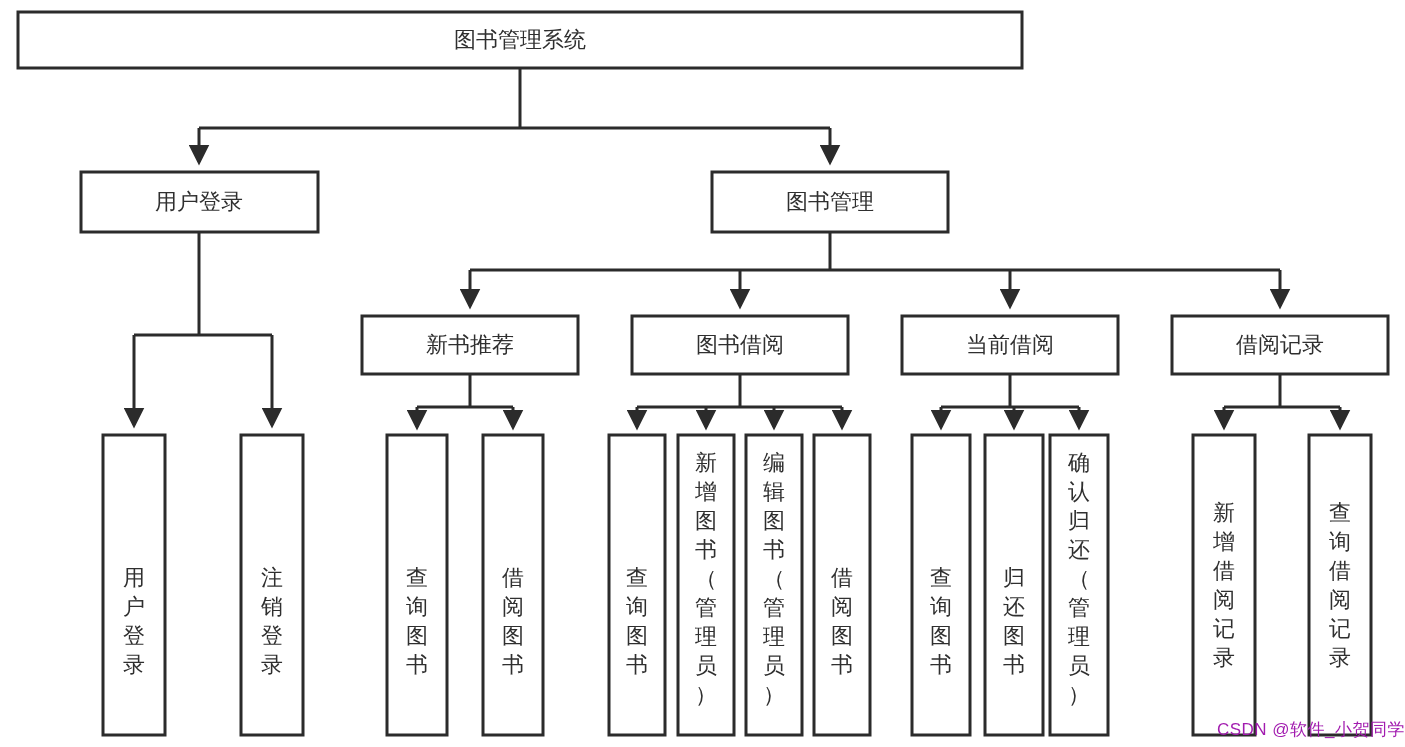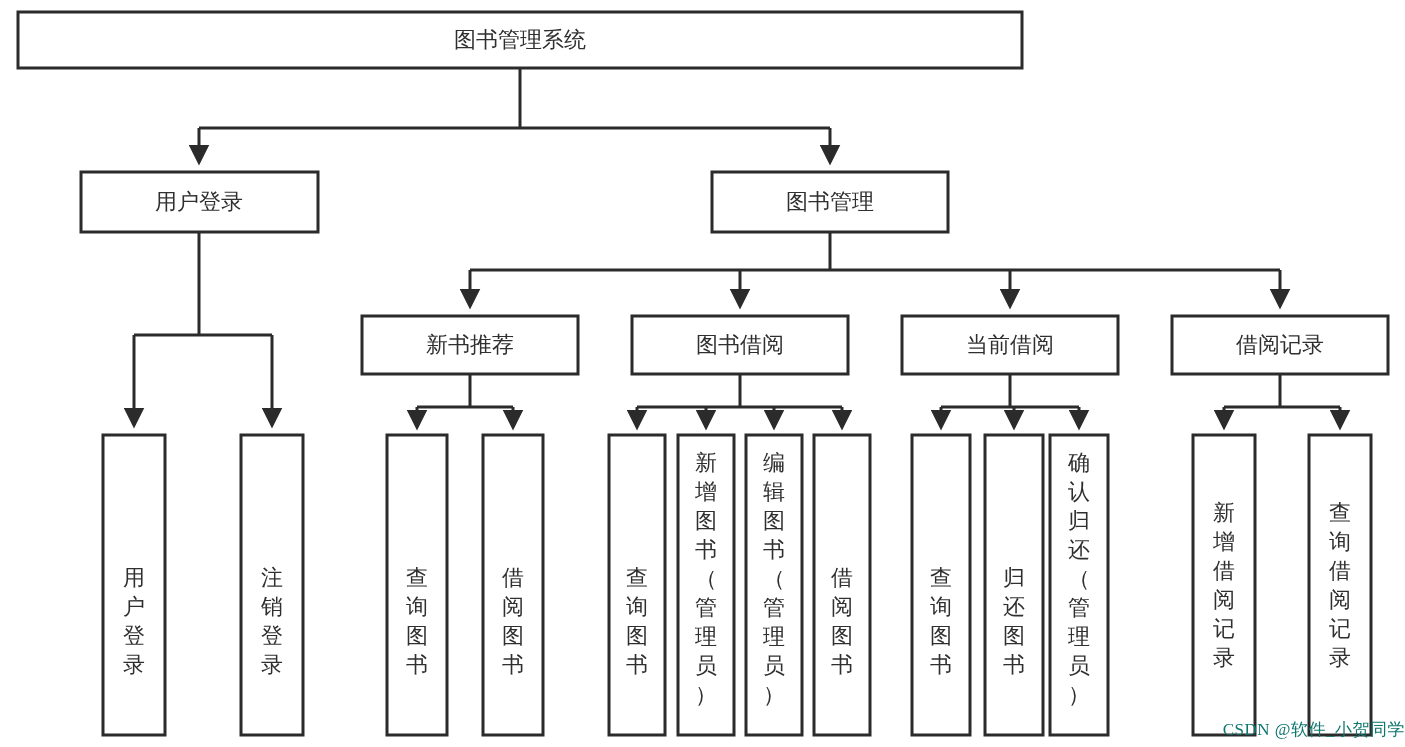--- a/index.html
+++ b/index.html
@@ -53,23 +53,23 @@
   .node-label-v {
     fill: #2f2f2f;
     font-size: 22px;
     font-family: "DejaVu Sans", "Liberation Sans", sans-serif;
     text-anchor: middle;
   }
   .watermark-text {
     position: absolute;
     right: 12px;
     bottom: 6px;
-    color: #0f766e;
+    color: #a21caf;
     font-size: 17px;
-    font-family: Liberation Serif, serif;
+    font-family: Liberation Sans, sans-serif;
     white-space: nowrap;
     letter-spacing: 0.5px;
     user-select: none;
   }
 </style>
 </head>
 <body>
 
 <div id="diagram-root">
 

